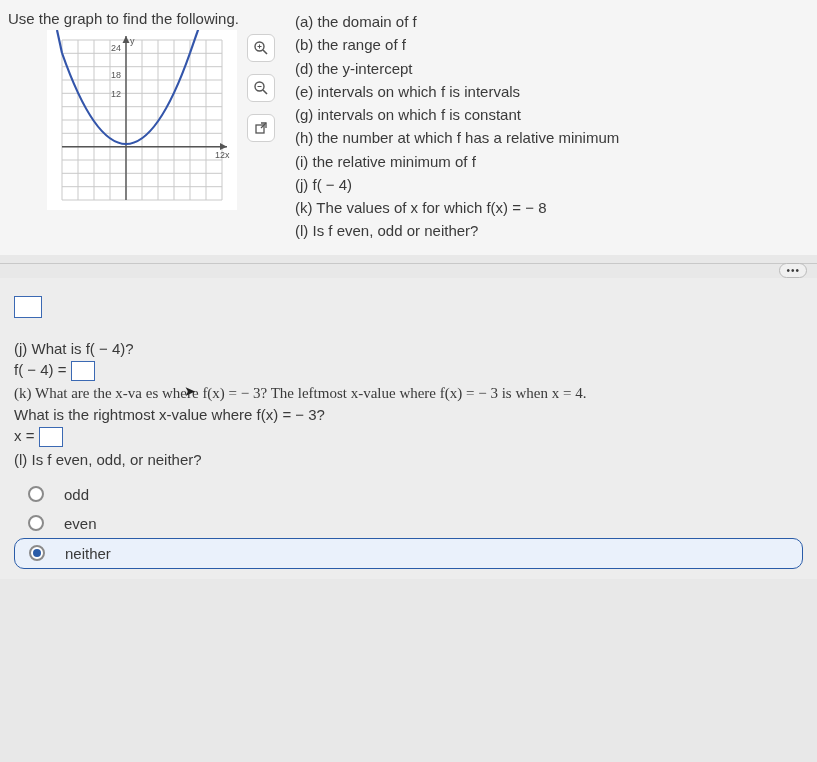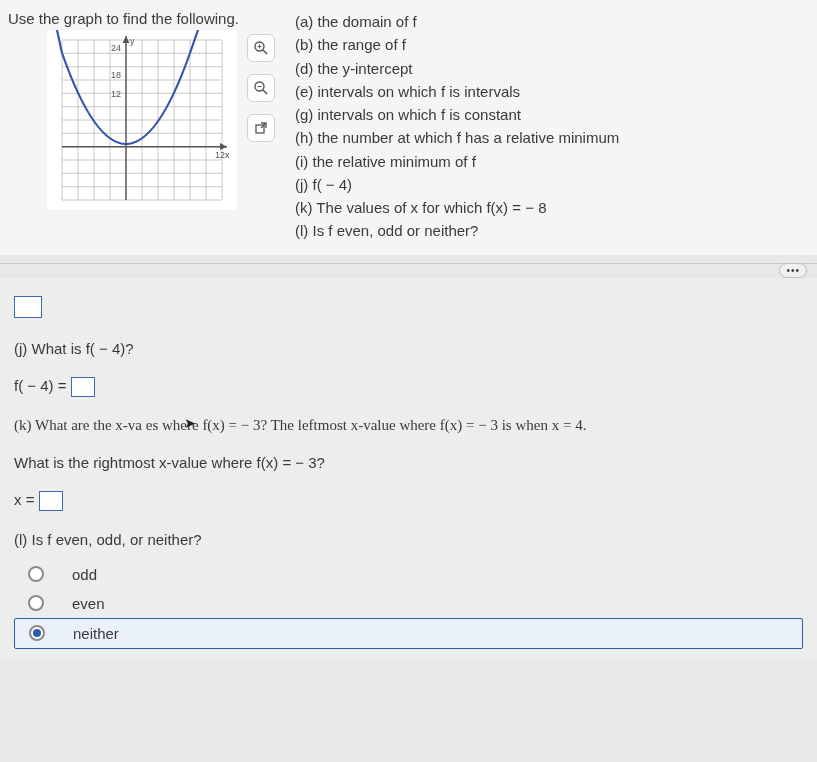--- a/index.html
+++ b/index.html
@@ -66,41 +66,41 @@
       background: #fff;
       vertical-align: middle;
     }
     .small-box {
       display: inline-block;
       width: 24px; height: 20px;
       border: 1px solid #3b69b3;
       background: #fff;
       vertical-align: middle;
     }
-    .qrow { margin-top: 20px; }
+    .qrow { margin-top: 4px; }
     .radio-group { margin-top: 12px; }
     .radio-item {
       display: flex;
       align-items: center;
-      gap: 28px;
+      gap: 20px;
       padding: 6px 0 6px 14px;
     }
     .radio {
       width: 16px; height: 16px; border-radius: 50%;
       border: 2px solid #8a8a8a; background: #fff;
       display: inline-flex; align-items: center; justify-content: center;
     }
     .radio.sel::after {
       content: ""; width: 8px; height: 8px; border-radius: 50%;
       background: #2a5ca8;
     }
     .sel-row {
       border: 1px solid #2a5ca8;
       background: #eaf1fb;
-      border-radius: 2px;
+      border-radius: 10px;
     }
     
     .chart-svg { background: #fff; }
     .grid line { stroke: #c9c9c9; stroke-width: 1; }
     .axis line { stroke: #555; stroke-width: 1.4; }
     .curve { fill: none; stroke: #3355aa; stroke-width: 2.2; }
     .tick-label { font-size: 9px; fill: #555; }
     .arrowhead { fill: #555; }
     .cursor-icon {
       position: absolute;

